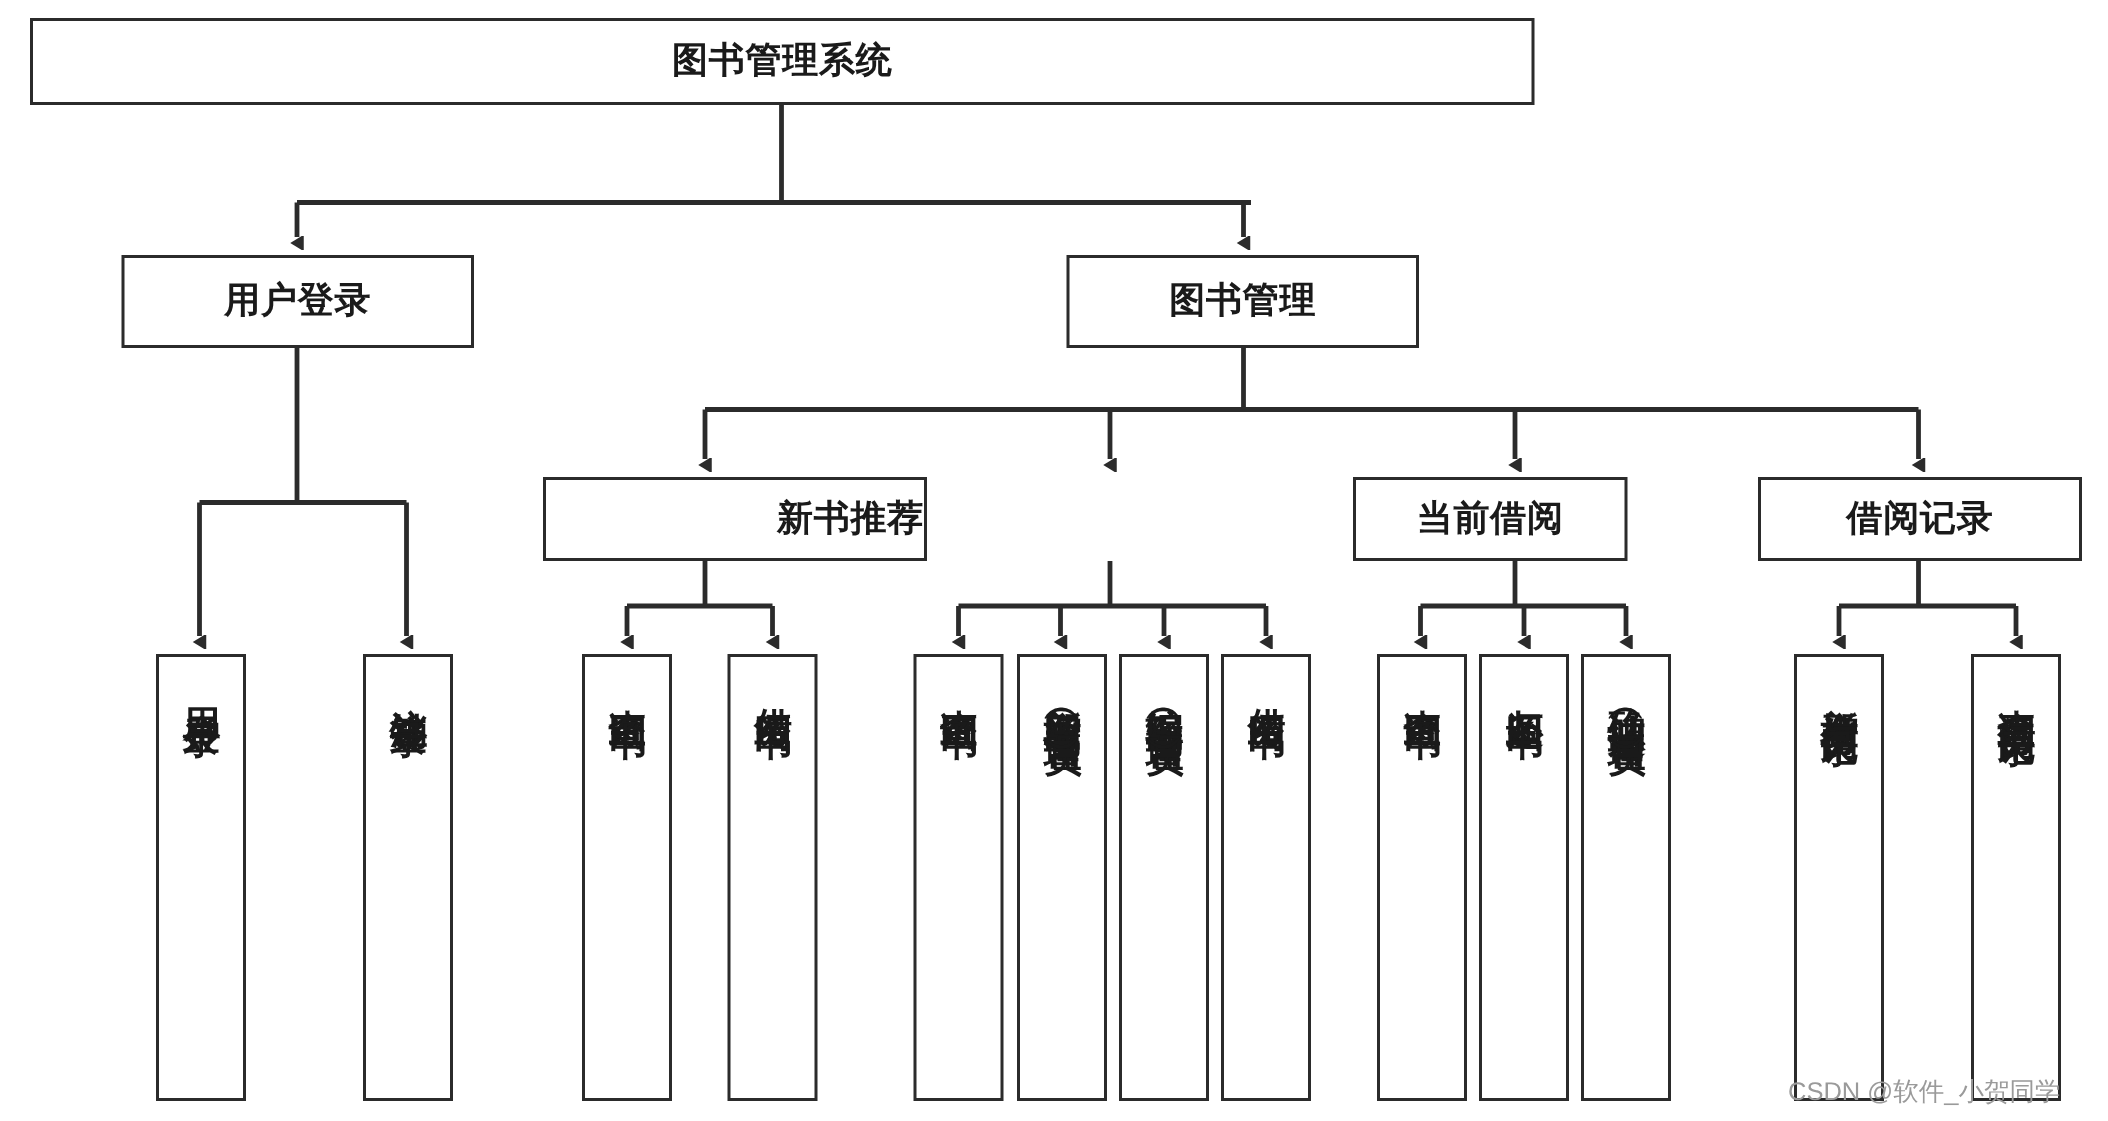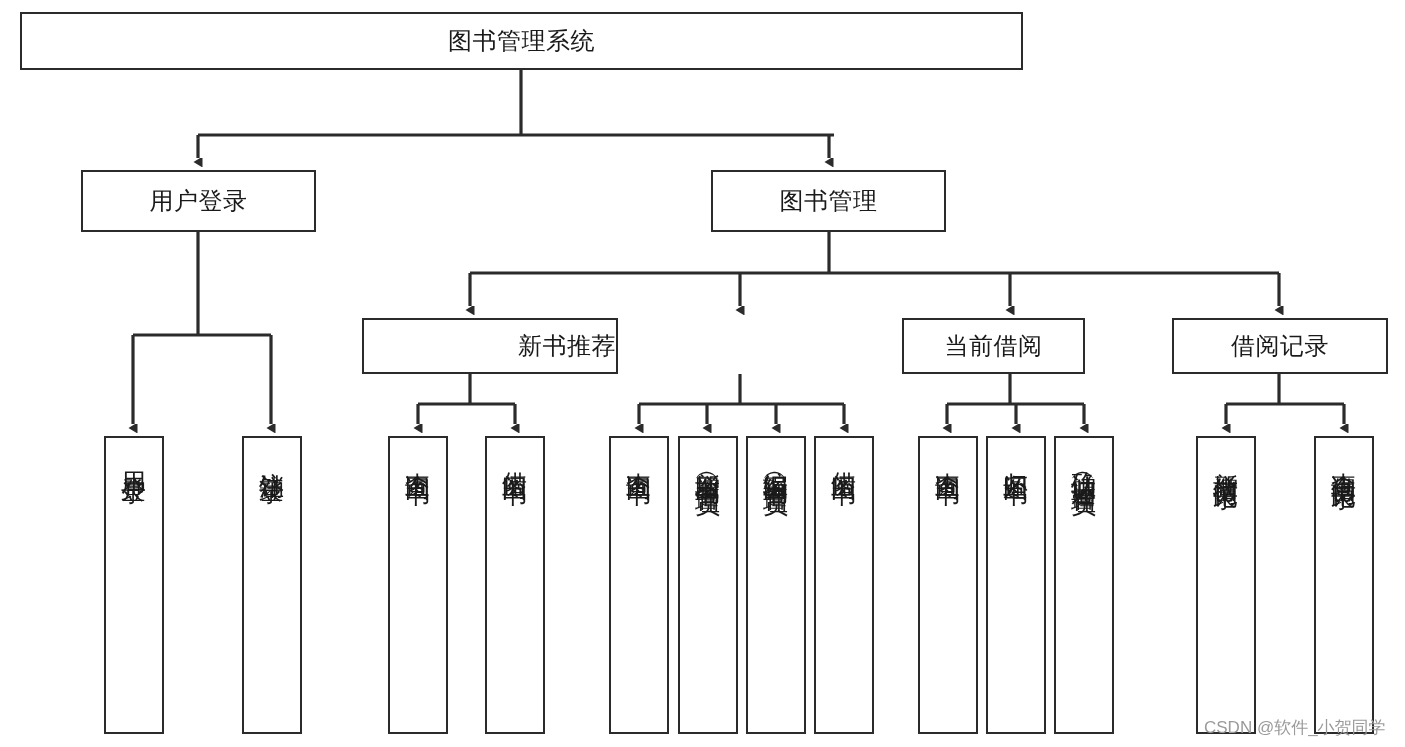--- a/index.html
+++ b/index.html
@@ -33,20 +33,21 @@
     align-items: center;
     justify-content: center;
     z-index: 3;
   }
   .node-label {
     color: #1a1a1a;
     line-height: 1.12;
     text-align: center;
     white-space: nowrap;
     letter-spacing: 0.5px;
+    font-weight: bold;
   }
   .node.horizontal .node-label {
     font-size: 24px;
   }
   .node.vertical {
     align-items: flex-start;
     padding-top: 14px;
   }
   .node.vertical .node-label {
     writing-mode: vertical-rl;
@@ -57,21 +58,20 @@
   }
   #watermark {
     position: absolute;
     left: 1192px;
     top: 716px;
     font-size: 17px;
     color: #9a9a9a;
     z-index: 6;
     white-space: nowrap;
     pointer-events: none;
-    margin-left: 12px;
   }
 </style>
 </head>
 <body>
 
 <div id="canvas">
 
   <svg id="edges" viewBox="0 0 1405 747" width="1405" height="747" xmlns="http://www.w3.org/2000/svg">
     <defs>
       <marker id="arrow" markerWidth="9" markerHeight="11" refX="0.5" refY="5.5" orient="auto" markerUnits="userSpaceOnUse">

